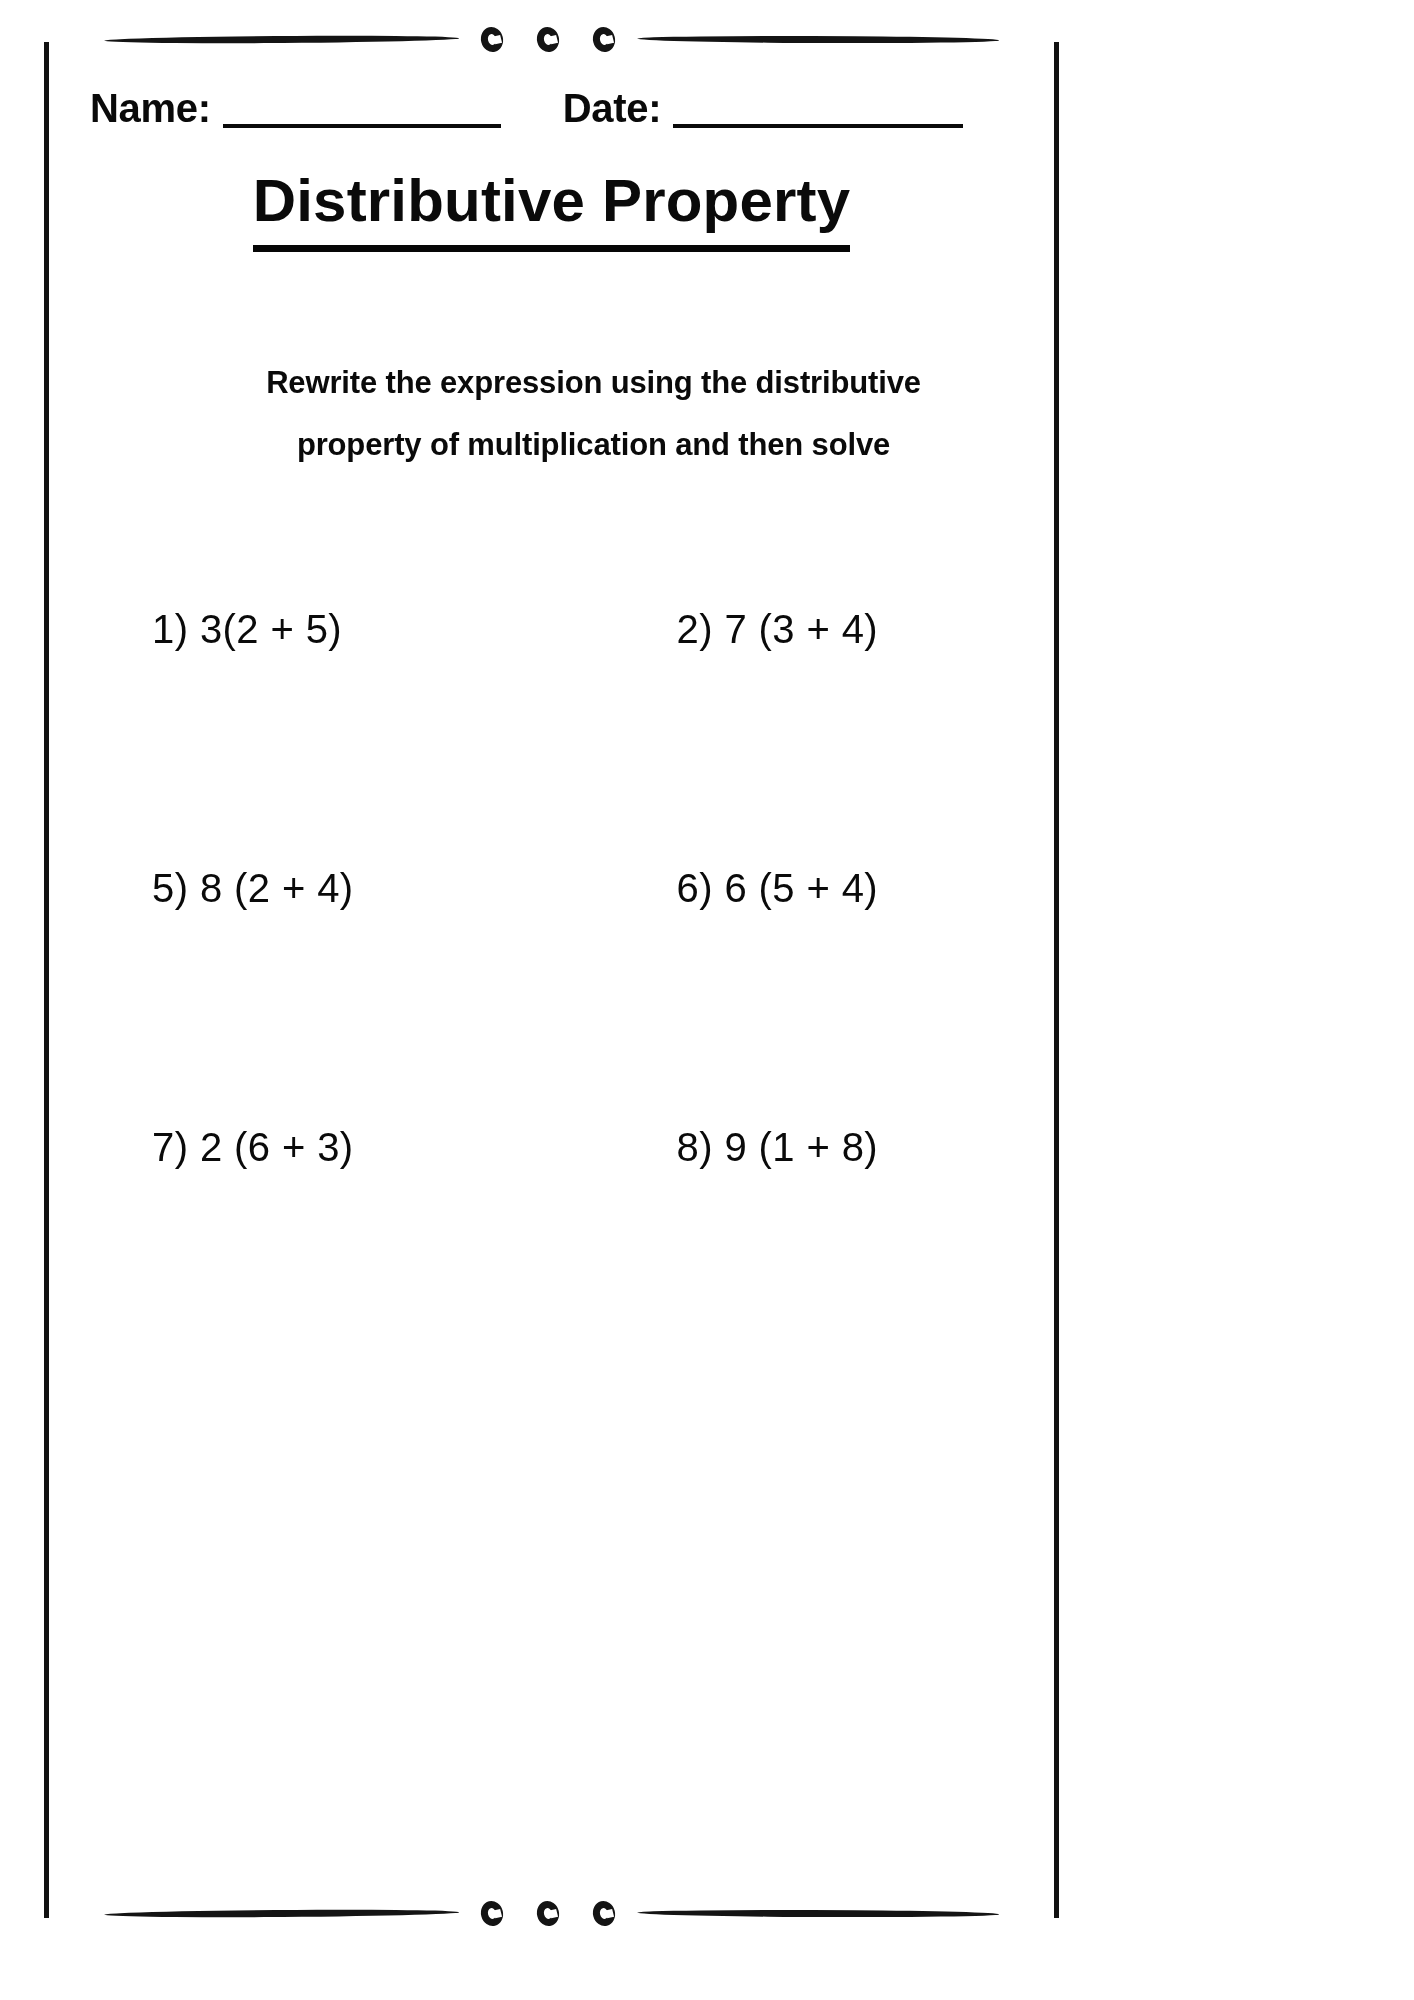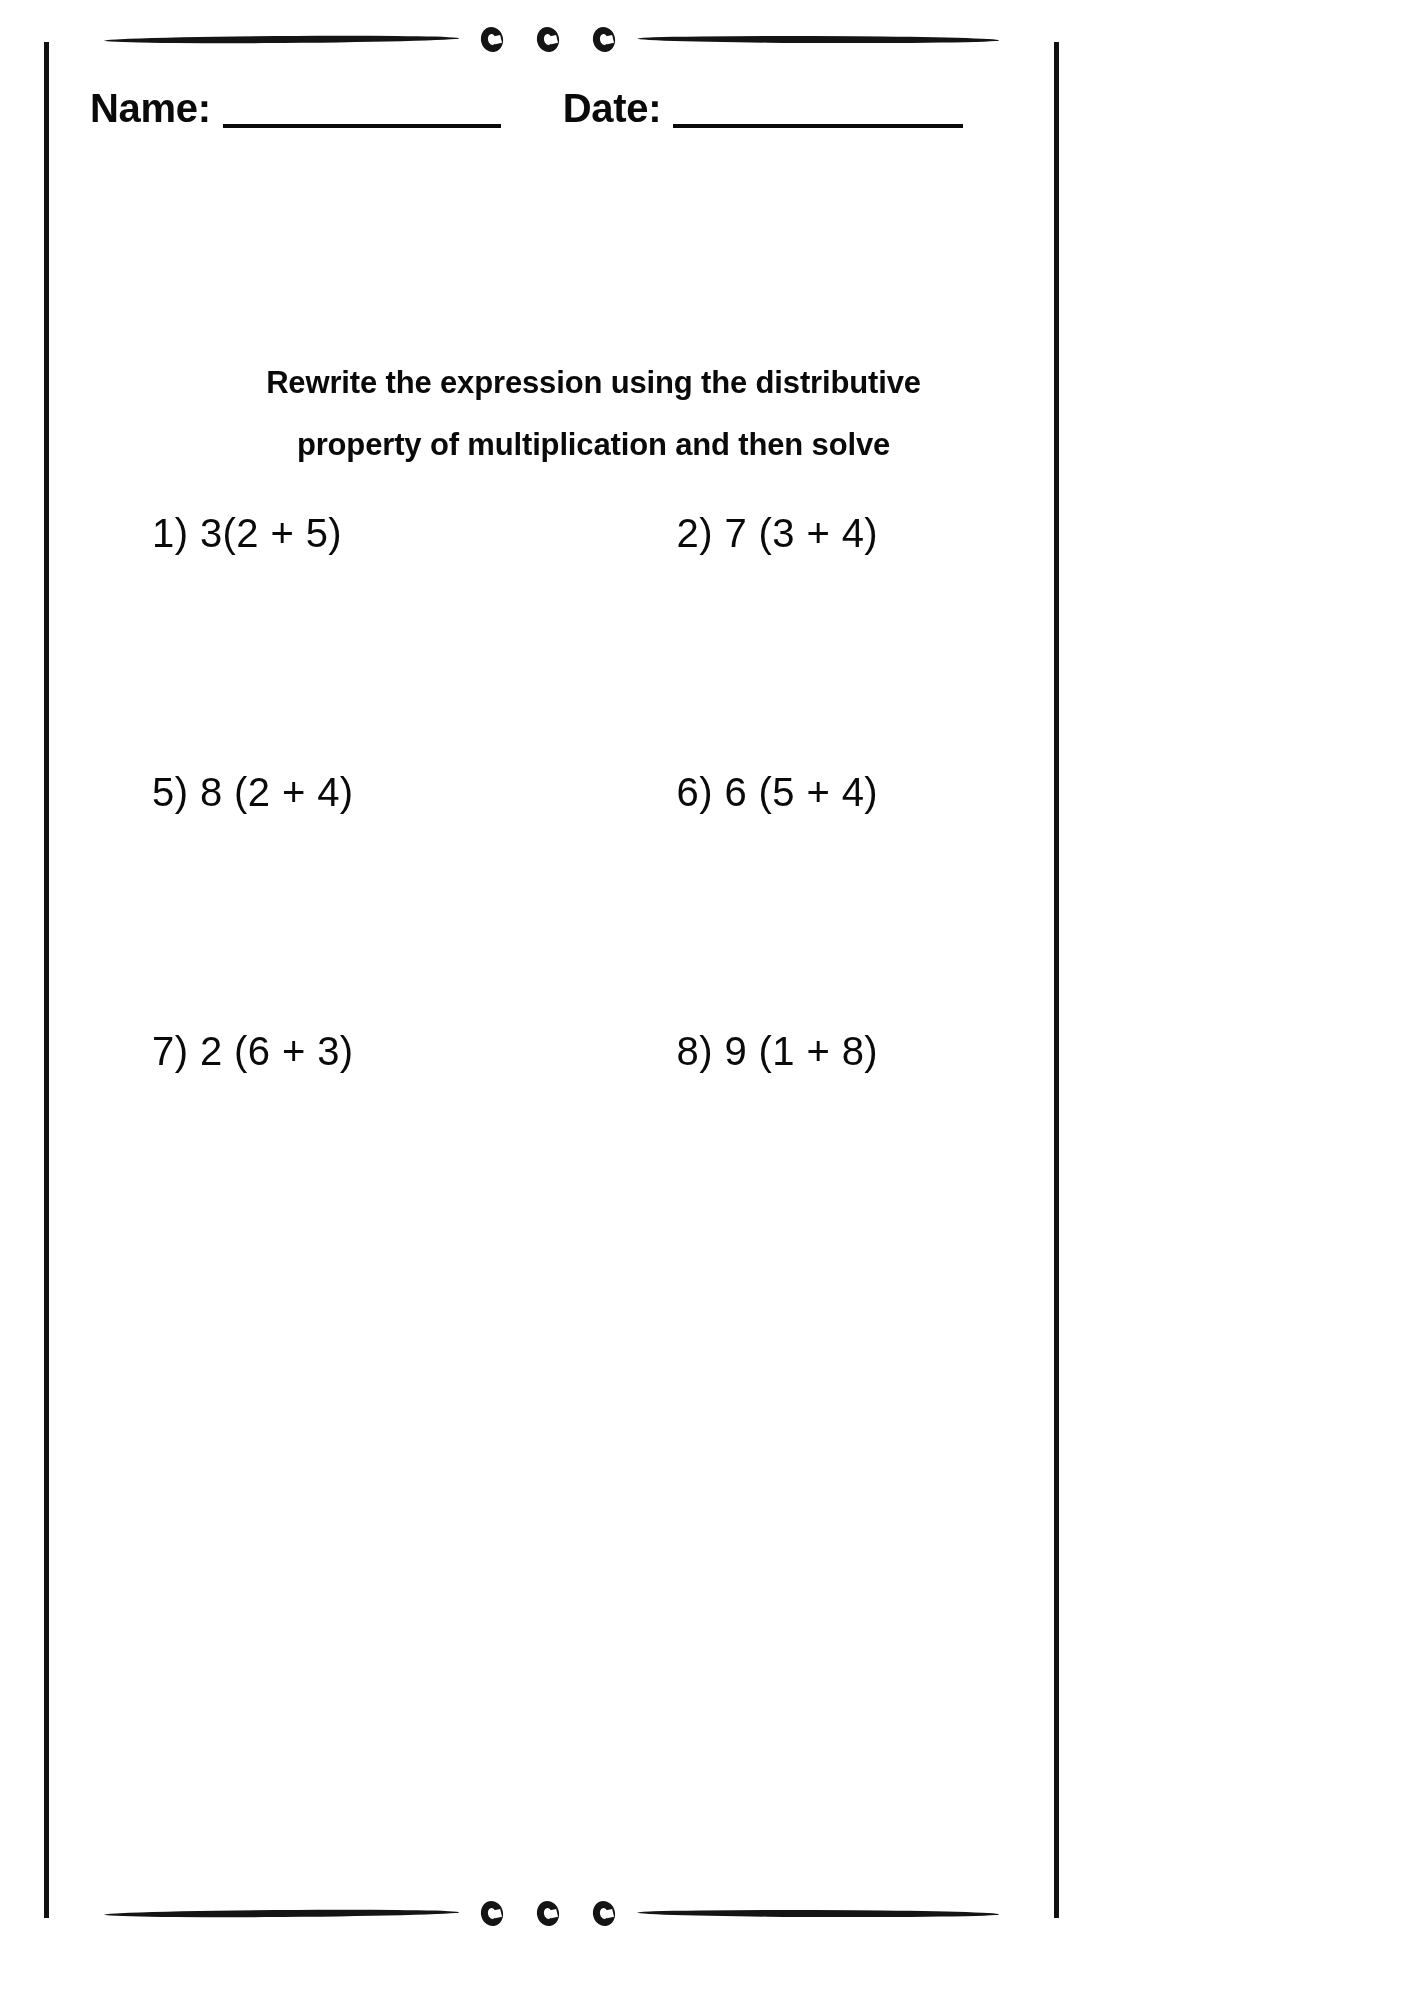--- a/index.html
+++ b/index.html
@@ -146,20 +146,21 @@
   
   .problems {
     position: absolute;
     left: 44px;
     top: 487px;
     width: 1015px;
   }
   .prob-row {
     display: flex;
     height: 259px;
+    align-items: center;
   }
   .prob-cell {
     width: 50%;
     box-sizing: border-box;
     padding-top: 24px;
   }
   .prob-cell.left  { padding-left: 108px; }
   .prob-cell.right { padding-left: 125px; }
   .prob-text {
     font-size: 40px;
@@ -189,20 +190,23 @@
 
   <div class="meta-row">
     <div class="meta-label">Name:</div>
     <div class="meta-blank name"></div>
     <div class="meta-gap"></div>
     <div class="meta-label">Date:</div>
     <div class="meta-blank date"></div>
   </div>
 
   <div class="title-block">
+    <div class="title-line">
+      <span>Distributive Property</span>
+    </div>
   </div>
 
   <div class="instructions">
     <div class="instr-line">Rewrite the expression using the distributive</div>
     <div class="instr-line">property of multiplication and then solve</div>
   </div>
 
   <div class="problems">
 
     <div class="prob-row">

